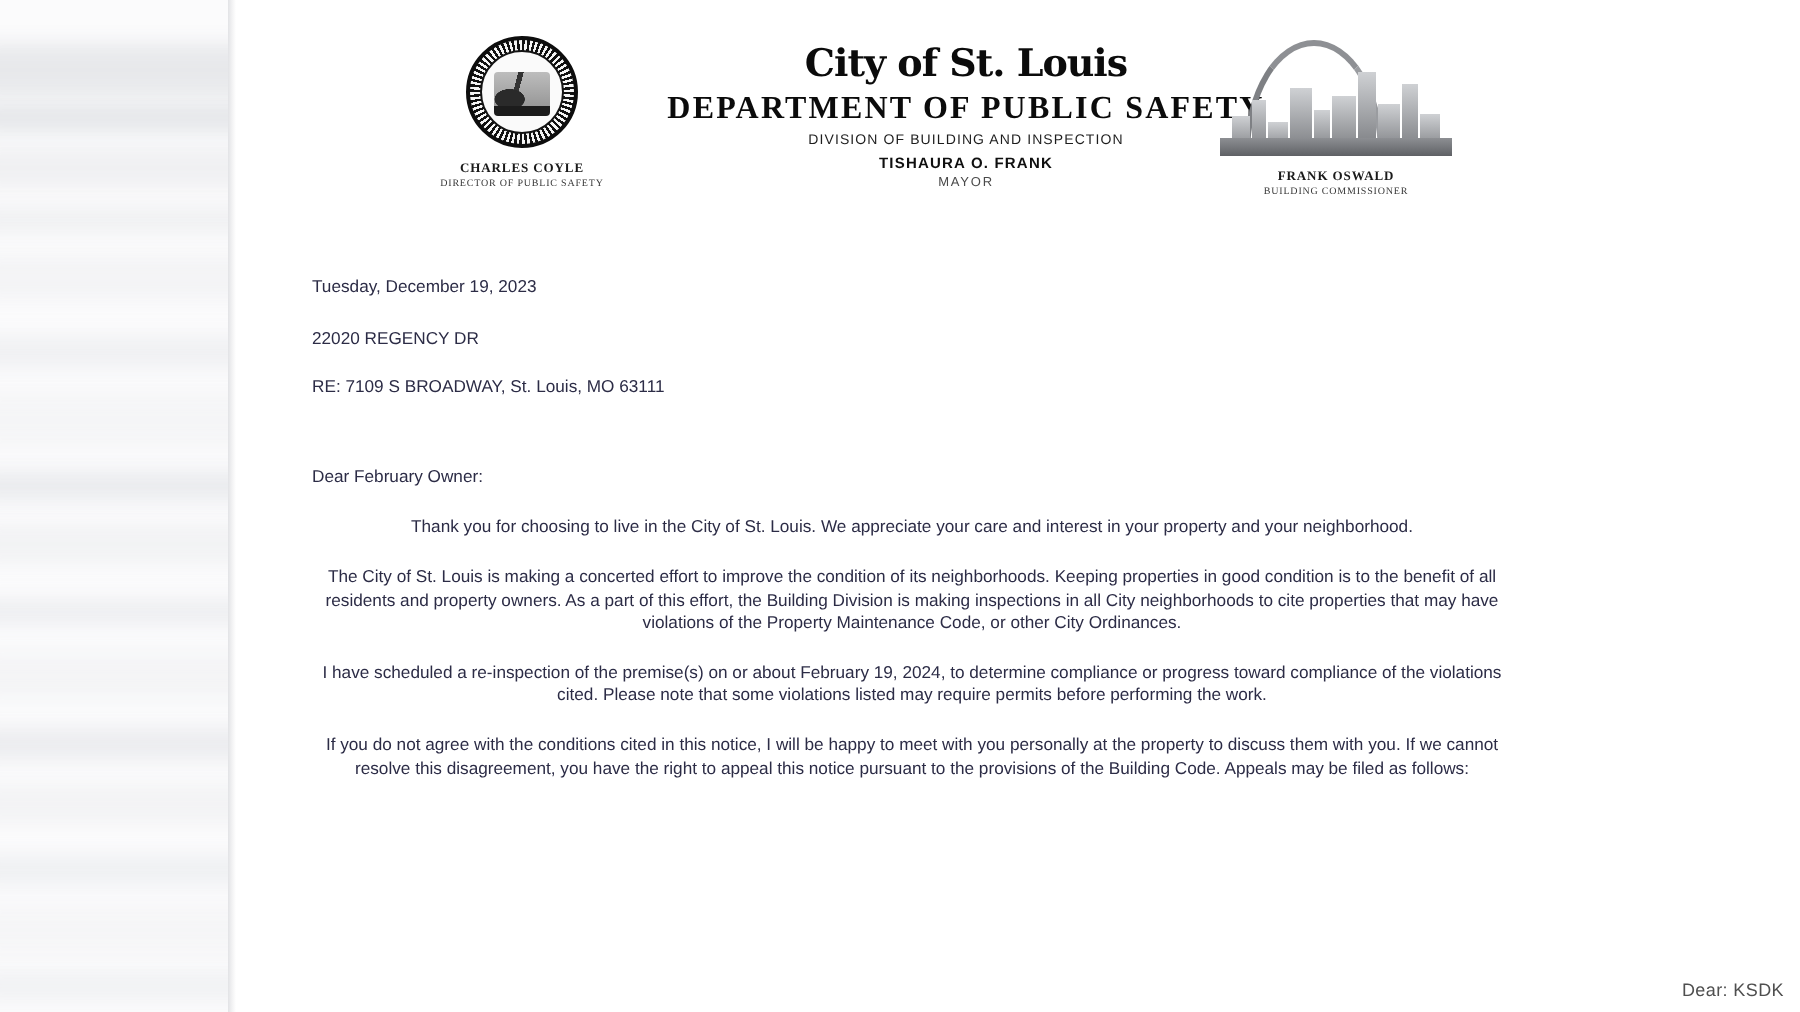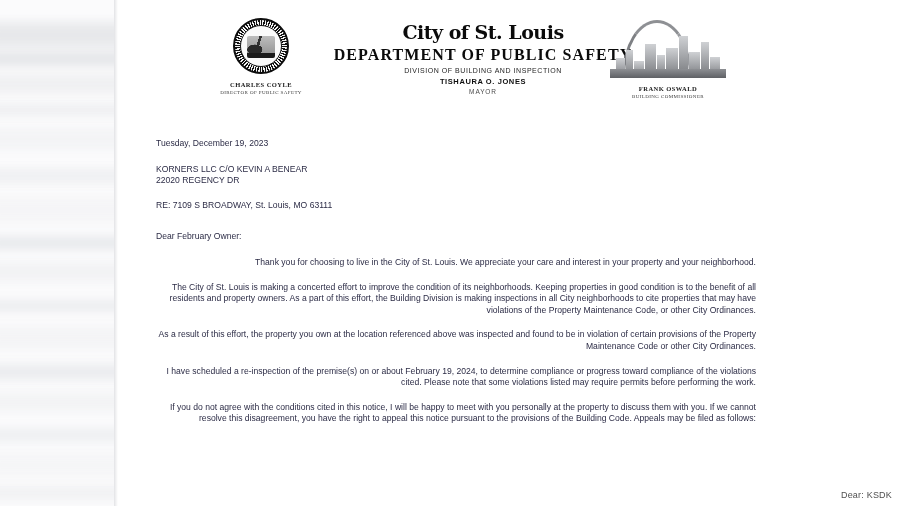--- a/index.html
+++ b/index.html
@@ -68,23 +68,23 @@
   #div-line{font-size:7px;letter-spacing:.55px;color:#1d1d1d;margin-top:3px;}
   #mayor-name{font-weight:bold;font-size:7.5px;letter-spacing:.6px;color:#0f0f0f;margin-top:3px;}
   #mayor-label{font-size:6.5px;letter-spacing:.9px;color:#4a4a4a;margin-top:2px;}
 
   
   #letter-body{position:absolute;left:38px;top:138px;width:600px;
     color:#2c2c46;font-size:8.6px;line-height:11.6px;}
   .addr-line{display:block;}
   #date-line{margin-bottom:14px;}
   #addr-block{margin-bottom:13px;}
-  #re-line{margin-bottom:20px;}
+  #re-line{margin-bottom:33px;}
   #salutation{margin-bottom:14px;}
-  .para{margin:0 0 13px 0;text-align:right;}
+  .para{margin:0 0 13px 0;text-align:center;}
 
   
   #image-credit{position:absolute;right:8px;bottom:6px;font-size:9px;color:#4f4f4f;letter-spacing:.2px;}
 </style>
 </head>
 <body>
 
 <div id="stage">
 
   <div id="blur-left" class="blur-panel">
@@ -127,21 +127,21 @@
       <div id="seal-col" class="lh-col">
         <div class="seal"></div>
         <div class="lh-name">CHARLES COYLE</div>
         <div class="lh-sub">DIRECTOR OF PUBLIC SAFETY</div>
       </div>
 
       <div id="title-col" class="lh-col">
         <div id="city-title">City of St. Louis</div>
         <div id="dept-line">DEPARTMENT OF PUBLIC SAFETY</div>
         <div id="div-line">DIVISION OF BUILDING AND INSPECTION</div>
-        <div id="mayor-name">TISHAURA O. JONES</div>
+        <div id="mayor-name">TISHAURA O. FRANK</div>
         <div id="mayor-label">MAYOR</div>
       </div>
 
       <div id="arch-col" class="lh-col">
         <div class="arch-art">
           <div class="arch-curve"></div>
           <div class="bld" style="left:6px;  width:9px;  height:20px;"></div>
           <div class="bld" style="left:16px; width:7px;  height:28px;"></div>
           <div class="bld" style="left:24px; width:10px; height:17px;"></div>
           <div class="bld" style="left:35px; width:11px; height:34px;"></div>
@@ -156,30 +156,28 @@
         <div class="lh-name">FRANK OSWALD</div>
         <div class="lh-sub">BUILDING COMMISSIONER</div>
       </div>
     </div>
 
     <div id="letter-body">
 
       <div id="date-line">Tuesday, December 19, 2023</div>
 
       <div id="addr-block">
-        <span class="addr-line">KORNERS LLC C/O KEVIN A BENEAR</span>
         <span class="addr-line">22020 REGENCY DR</span>
       </div>
 
       <div id="re-line">RE: 7109 S BROADWAY, St. Louis, MO 63111</div>
 
       <div id="salutation">Dear February Owner:</div>
 
       <p class="para">Thank you for choosing to live in the City of St. Louis.  We appreciate your care and interest in  your property and your neighborhood.</p>
       <p class="para">The City of St. Louis is making a concerted effort to improve the condition of its neighborhoods.  Keeping properties in good condition is to the benefit of all residents and property owners.  As a part of this effort, the Building Division is making inspections in all City neighborhoods to cite properties that may have violations of the Property Maintenance Code, or other City Ordinances.</p>
-      <p class="para">As a result of this effort, the property you own at the location referenced above was inspected and found to be in violation of certain provisions of the Property Maintenance Code or other City Ordinances.</p>
       <p class="para">I have scheduled a re-inspection of the premise(s) on or about February 19, 2024, to determine compliance or progress toward compliance of the violations cited.  Please note that some violations listed may require permits before performing the work.</p>
       <p class="para">If you do not agree with the conditions cited in this notice, I will be happy to meet with you personally at the property to discuss them with you.  If we cannot resolve this disagreement, you have the right to appeal this notice pursuant to the provisions of the Building Code.  Appeals may be filed as follows:</p>
     </div>
   </div>
 
   <div id="image-credit">Dear: KSDK</div>
 </div>
 
 </body></html>

